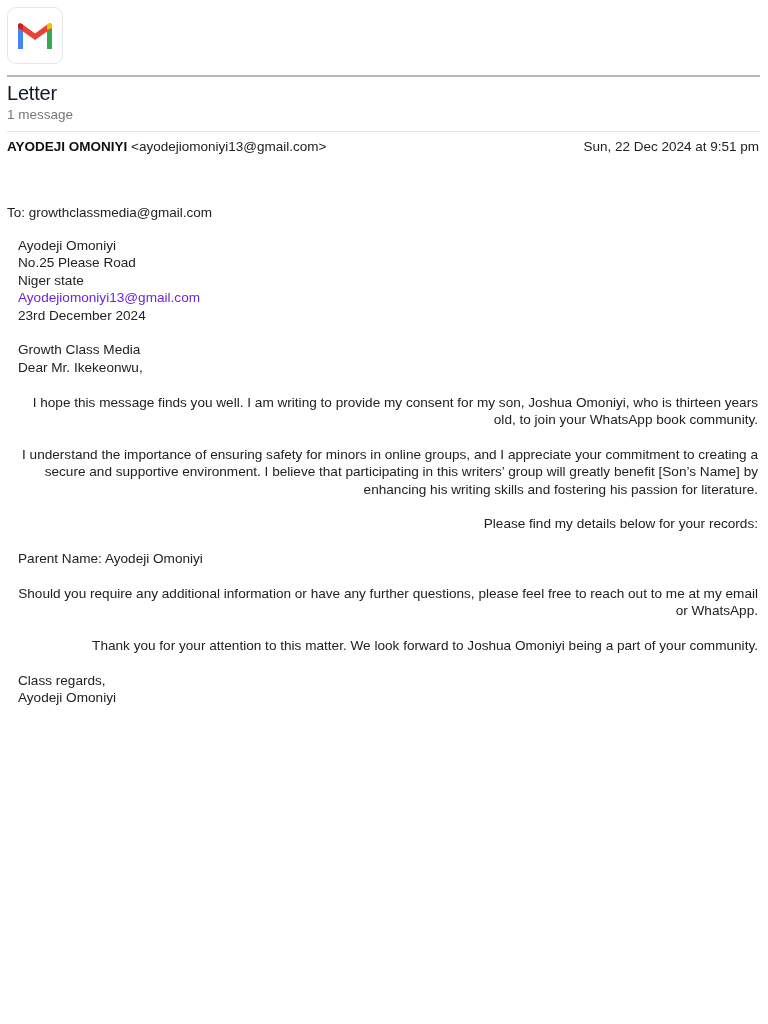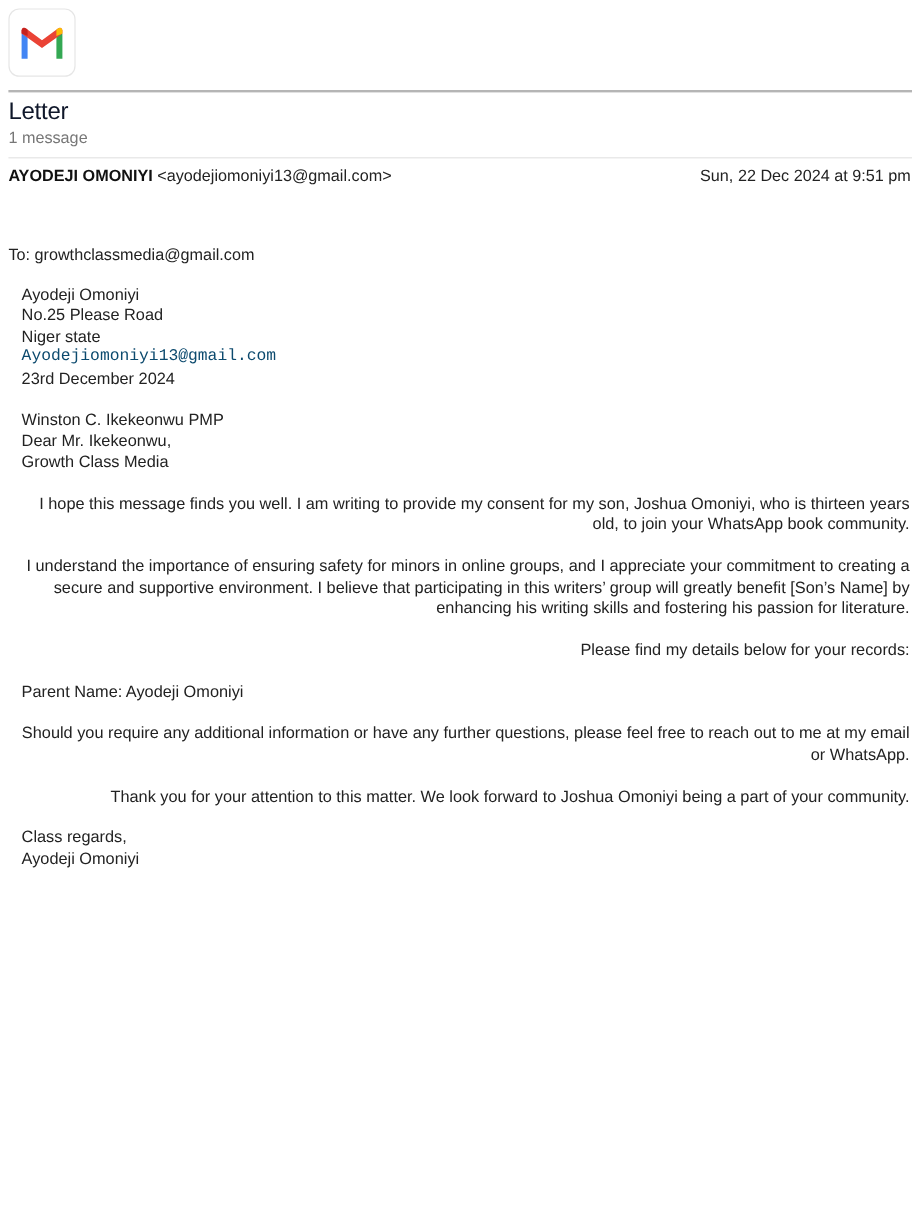--- a/index.html
+++ b/index.html
@@ -17,21 +17,21 @@
   .count { position: absolute; left: 7px; top: 107px; font-size: 13.5px; color: #777; }
   .hr-thin { position: absolute; left: 7px; right: 8px; top: 131px; height: 0; border-top: 1px solid #e4e4e4; }
   .from { position: absolute; left: 7px; top: 139px; font-size: 13.5px; color: #222; white-space: nowrap; }
   .from b { font-weight: bold; color: #111; }
   .date { position: absolute; right: 9px; top: 139px; font-size: 13.5px; color: #222; white-space: nowrap; }
   .to { position: absolute; left: 7px; top: 157px; font-size: 13.5px; color: #222; white-space: nowrap; margin-top: 48px; }
   .body { position: absolute; left: 18px; top: 237px; width: 740px; font-size: 13.6px; line-height: 17.4px; color: #222; }
   .body .line { display: block; white-space: nowrap; }
   .body .gap { display: block; height: 17.4px; }
   .body p { margin: 0 0 17.4px 0; text-align: right; }
-  .link { color: #0c4a6e; font-family: Liberation Mono, monospace; }
+  .link { color: #6d28d9; }
 </style>
 </head>
 <body>
 
 <div class="logo-box">
   <svg width="40" height="30" viewBox="0 0 40 30">
     <path d="M3 28 V7 L8 9 V28 Z" fill="#4285F4"></path>
     <path d="M32 28 V9 L37 7 V28 Z" fill="#34A853"></path>
     <path d="M3 7 L20 19 L37 7 L37 4 Q36 1 33 3 L20 12.5 L7 3 Q4 1 3 4 Z" fill="#EA4335"></path>
     <path d="M3 4 Q4 1 7 3 L8 3.8 V9 L3 7 Z" fill="#C5221F"></path>
@@ -56,23 +56,22 @@
 <div class="body">
   <div>
     <span class="line">Ayodeji Omoniyi</span>
     <span class="line">No.25 Please Road</span>
     <span class="line">Niger state</span>
     <span class="line link">Ayodejiomoniyi13@gmail.com</span>
     <span class="line">23rd December 2024</span>
   </div>
   <span class="gap"></span>
   <div>
-    <span class="line">Winston C. Ikekeonwu PMP</span>
+    <span class="line">Growth Class Media</span>
     <span class="line">Dear Mr. Ikekeonwu,</span>
-    <span class="line">Growth Class Media</span>
   </div>
   <span class="gap"></span>
   <p>I hope this message finds you well. I am writing to provide my consent for my son, Joshua Omoniyi, who is thirteen years old, to join your WhatsApp book community.</p>
   <p>I understand the importance of ensuring safety for minors in online groups, and I appreciate your commitment to creating a secure and supportive environment. I believe that participating in this writers’ group will greatly benefit [Son’s Name] by enhancing his writing skills and fostering his passion for literature.</p>
   <p>Please find my details below for your records:</p>
   <div>
     <span class="line">Parent Name: Ayodeji Omoniyi</span>
   </div>
   <span class="gap"></span>
   <p>Should you require any additional information or have any further questions, please feel free to reach out to me at my email or WhatsApp.</p>

